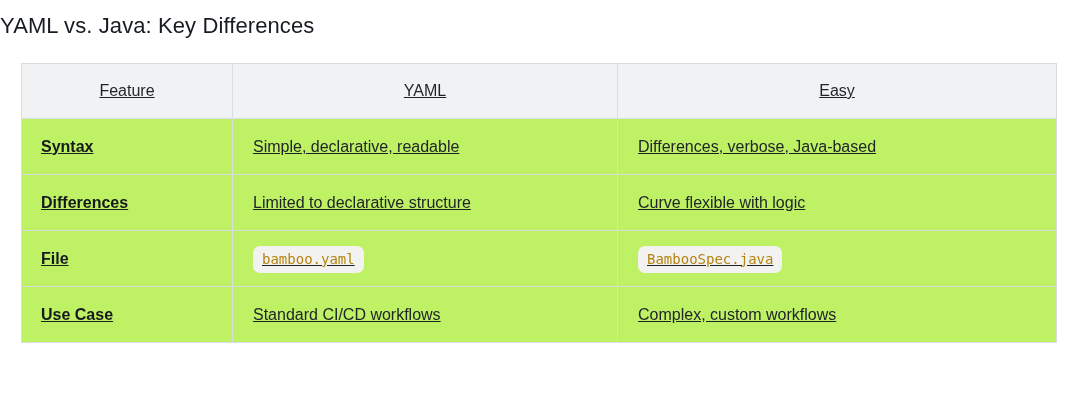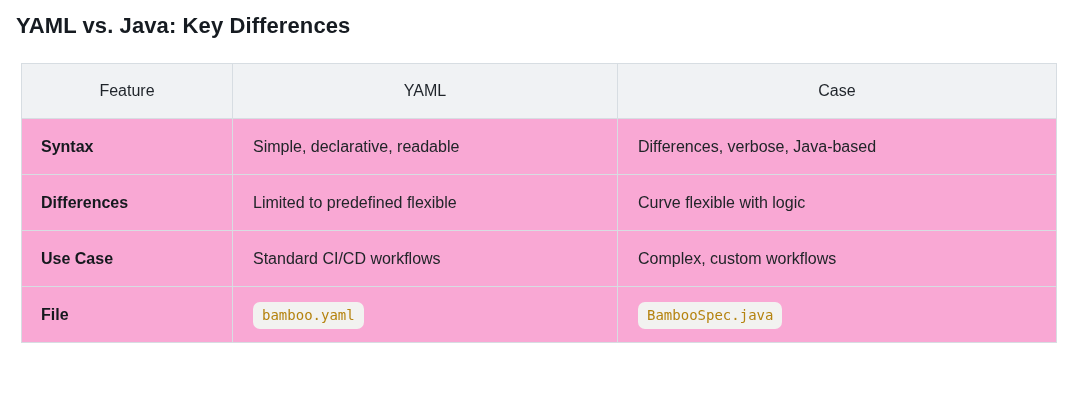--- a/index.html
+++ b/index.html
@@ -13,53 +13,54 @@
     -webkit-font-smoothing: antialiased;
   }
   .page {
     width: 1074px;
     height: 411px;
     overflow: hidden;
     box-sizing: border-box;
   }
   h1.page-title {
     margin: 0;
-    padding: 11px 0 0 16px;
+    padding: 11px 0 0 0;
     font-size: 22px;
     line-height: 29px;
-    font-weight: 700;
+    font-weight: 400;
     color: #161b21;
     letter-spacing: 0.1px;
   }
   table.compare-table {
     border-collapse: collapse;
     table-layout: fixed;
     width: 1035px;
     margin: 23px 0 0 21px;
     font-size: 16px;
+    text-decoration: underline;
   }
   .compare-table col.c1 { width: 211px; }
   .compare-table col.c2 { width: 385px; }
   .compare-table col.c3 { width: 439px; }
   .compare-table th, .compare-table td {
     border: 1px solid #d7dde2;
     box-sizing: border-box;
     vertical-align: middle;
   }
   .compare-table thead th {
     background: #f0f2f4;
     height: 55px;
     font-weight: 400;
     text-align: center;
     color: #1f242a;
     padding: 0 10px;
   }
   .compare-table tbody td {
     height: 56px;
-    background: #f9a8d4;
+    background: #bef264;
     text-align: left;
     color: #212529;
   }
   .compare-table td.feature-cell {
     font-weight: 700;
     color: #15191e;
     padding: 0 10px 0 19px;
   }
   .compare-table td.value-cell {
     padding: 0 28px 0 20px;
@@ -84,44 +85,44 @@
   <table class="compare-table">
     <colgroup>
       <col class="c1">
         <col class="c2">
         <col class="c3">
     </colgroup>
     <thead>
       <tr>
         <th>Feature</th>
         <th>YAML</th>
-        <th>Case</th>
+        <th>Easy</th>
       </tr>
     </thead>
     <tbody>
       <tr>
         <td class="feature-cell">Syntax</td>
         <td class="value-cell">Simple, declarative, readable</td>
         <td class="value-cell">Differences, verbose, Java-based</td>
       </tr>
       <tr>
         <td class="feature-cell">Differences</td>
-        <td class="value-cell">Limited to predefined flexible</td>
+        <td class="value-cell">Limited to declarative structure</td>
         <td class="value-cell">Curve flexible with logic</td>
-      </tr>
-      <tr>
-        <td class="feature-cell">Use Case</td>
-        <td class="value-cell">Standard CI/CD workflows</td>
-        <td class="value-cell">Complex, custom workflows</td>
       </tr>
       <tr>
         <td class="feature-cell">File</td>
         <td class="value-cell">
           <code class="inline-code">bamboo.yaml</code>
         </td>
         <td class="value-cell">
           <code class="inline-code">BambooSpec.java</code>
         </td>
       </tr>
+      <tr>
+        <td class="feature-cell">Use Case</td>
+        <td class="value-cell">Standard CI/CD workflows</td>
+        <td class="value-cell">Complex, custom workflows</td>
+      </tr>
     </tbody>
   </table>
 
 </div>
 
 </body></html>

